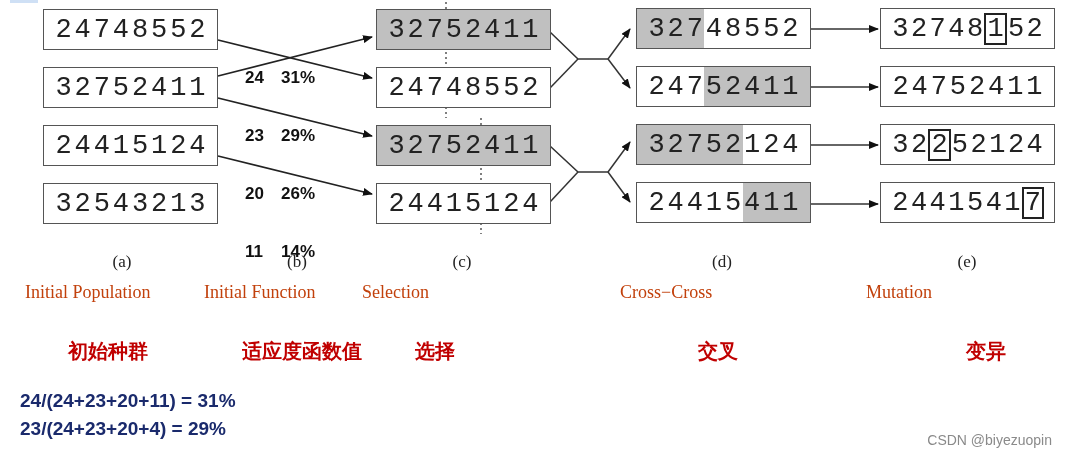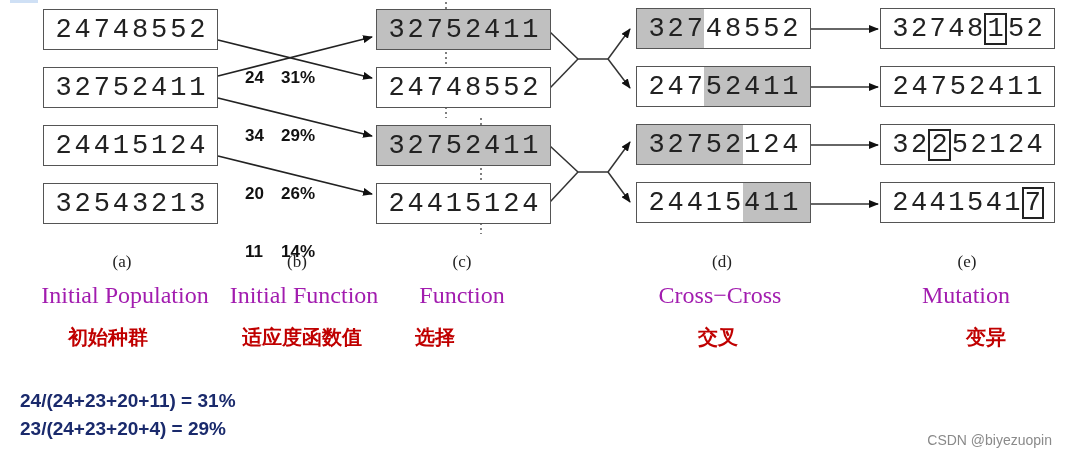--- a/index.html
+++ b/index.html
@@ -7,22 +7,22 @@
   .corner-mark { position: absolute; left: 10px; top: 0; width: 28px; height: 3px; background: #cfe0f5; }
   .box { position: absolute; width: 175px; height: 41px; border: 1.5px solid #555; box-sizing: border-box; display: flex; background: #fff; }
   .digit { flex: 1; display: flex; align-items: center; justify-content: center; font-family: "Liberation Mono", "DejaVu Sans Mono", monospace; font-size: 27px; color: #222; }
   .digit.shade { background: #c0c0c0; }
   .digit.mut span { border: 2.5px solid #222; line-height: 28px; padding: 0 1px; }
   .box-inner { display: flex; width: 100%; padding: 0 10px; box-sizing: border-box; }
   .box.shadeall { background: #c0c0c0; }
   .fit { position: absolute; font-weight: bold; font-size: 17px; color: #111; font-family: "Liberation Sans", sans-serif; }
   .fit .v { display: inline-block; width: 36px; margin-top: 48px; }
   .cap-letter { position: absolute; font-family: "Liberation Serif", serif; font-size: 17px; color: #222; text-align: center; width: 200px; }
-  .cap-name { position: absolute; font-family: "Liberation Serif", serif; font-size: 24px; color: #a21caf; text-align: center; width: 200px; }
-  .cn { position: absolute; font-weight: bold; font-size: 20px; color: #c00000; font-family: Liberation Sans, sans-serif; }
+  .cap-name { position: absolute; font-family: "Liberation Serif", serif; font-size: 18px; color: #c2410c; text-align: left; width: 200px; }
+  .cn { position: absolute; font-weight: bold; font-size: 20px; color: #c00000; font-family: Liberation Sans, sans-serif; margin-top: 14px; }
   .formula { position: absolute; left: 20px; font-weight: bold; font-size: 19px; color: #1a2a6c; font-family: "Liberation Sans", sans-serif; }
   .watermark { position: absolute; right: 16px; top: 432px; font-size: 14px; color: #8a8a8a; font-family: "Liberation Sans", sans-serif; margin-left: 12px; }
   svg.lines { position: absolute; left: 0; top: 0; }
 </style>
 </head>
 <body>
 
 <div class="corner-mark"></div>
 
 <svg class="lines" width="1068" height="461">
@@ -99,21 +99,21 @@
       <span class="digit">5</span>
       <span class="digit">4</span>
       <span class="digit">3</span>
       <span class="digit">2</span>
       <span class="digit">1</span>
       <span class="digit">3</span>
     </div>
   </div>
 
 <div class="fit" style="left:245px;top:20px"><span class="v">24</span><span>31%</span></div>
-<div class="fit" style="left:245px;top:78px"><span class="v">34</span><span>29%</span></div>
+<div class="fit" style="left:245px;top:78px"><span class="v">23</span><span>29%</span></div>
 <div class="fit" style="left:245px;top:136px"><span class="v">20</span><span>26%</span></div>
 <div class="fit" style="left:245px;top:194px"><span class="v">11</span><span>14%</span></div>
 
 <div class="box shadeall" style="left:376px;top:9px">
     <div class="box-inner">
       <span class="digit">3</span>
       <span class="digit">2</span>
       <span class="digit">7</span>
       <span class="digit">5</span>
       <span class="digit">2</span>
@@ -264,21 +264,21 @@
   </div>
 
 <div class="cap-letter" style="left:22px;top:252px">(a)</div>
 <div class="cap-letter" style="left:197px;top:252px">(b)</div>
 <div class="cap-letter" style="left:362px;top:252px">(c)</div>
 <div class="cap-letter" style="left:622px;top:252px">(d)</div>
 <div class="cap-letter" style="left:867px;top:252px">(e)</div>
 
 <div class="cap-name" style="left:25px;top:282px">Initial Population</div>
 <div class="cap-name" style="left:204px;top:282px">Initial Function</div>
-<div class="cap-name" style="left:362px;top:282px">Function</div>
+<div class="cap-name" style="left:362px;top:282px">Selection</div>
 <div class="cap-name" style="left:620px;top:282px">Cross−Cross</div>
 <div class="cap-name" style="left:866px;top:282px">Mutation</div>
 
 <div class="cn" style="left:68px;top:324px">初始种群</div>
 <div class="cn" style="left:242px;top:324px">适应度函数值</div>
 <div class="cn" style="left:415px;top:324px">选择</div>
 <div class="cn" style="left:698px;top:324px">交叉</div>
 <div class="cn" style="left:966px;top:324px">变异</div>
 
 <div class="formula" style="top:390px">24/(24+23+20+11) = 31%</div>

